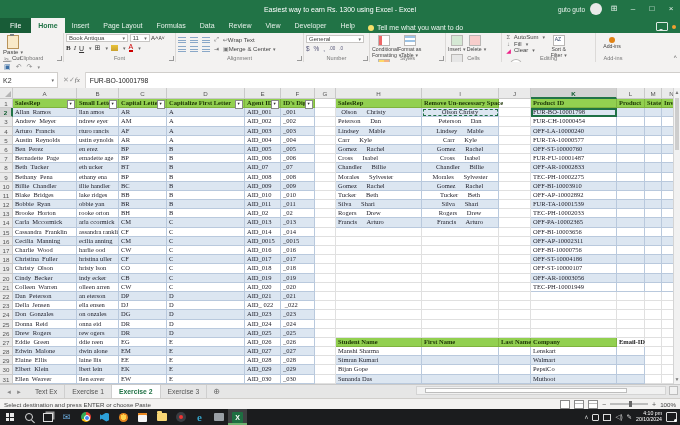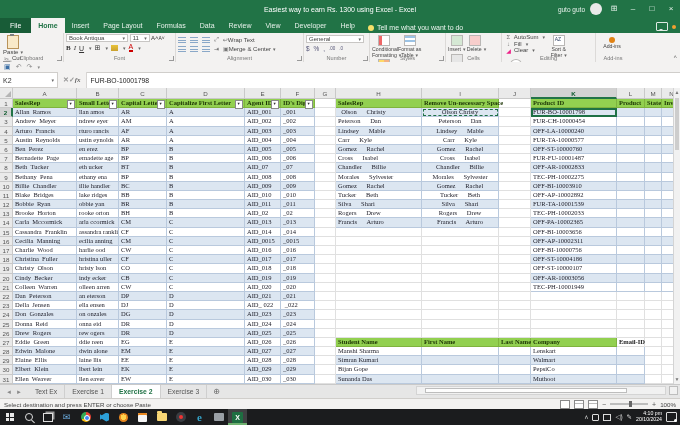--- a/index.html
+++ b/index.html
@@ -60,21 +60,21 @@
   .fnd{border-radius:50%;}
   .addin-dot{width:6px;height:6px;border-radius:50%;background:#e08214;margin:3px auto 1px;}
   .chev{position:absolute;right:3px;bottom:2px;font-size:6px;color:#666;}
   
   .qat{position:absolute;left:0;top:62px;width:680px;height:10px;background:#f3f2f1;display:flex;align-items:center;gap:5px;padding-left:4px;box-sizing:border-box;}
   .qic{font-size:7px;color:#3a6ea5;line-height:10px;}
   .qic.gr{color:#888;}
   
   .fbar{position:absolute;left:0;top:72px;width:680px;height:16px;background:#f3f2f1;border-bottom:1px solid #cfcdcb;display:flex;align-items:stretch;}
   .namebox{width:58px;background:#fff;border:1px solid #d0cecb;border-left:none;display:flex;align-items:center;justify-content:space-between;padding:0 3px;font-size:7px;color:#333;box-sizing:border-box;}
-  .fxbtns{display:flex;align-items:center;padding:0 5px;border-right:1px solid #d8d6d4;color:#999;font-size:7px;font-weight:bold;}
+  .fxbtns{display:flex;align-items:center;padding:0 5px;border-right:1px solid #d8d6d4;color:#999;font-size:7px;}
   .fx{font-family:"Liberation Serif",serif;font-style:italic;color:#666;}
   .fval{flex:1;background:#fff;border-top:1px solid #d0cecb;display:flex;align-items:center;padding:0 4px;font-size:6.8px;color:#222;}
   
   .sheet{position:absolute;left:0;top:88px;width:680px;height:296px;background:#fff;}
   .gridclip{position:absolute;left:0;top:0;width:673px;height:296px;overflow:hidden;}
   .gr{display:flex;}
   .ch,.rn,.corner{box-sizing:border-box;background:#eaeaea;border-right:1px solid #c9c9c9;border-bottom:1px solid #c9c9c9;
       font-size:6.2px;color:#555;text-align:center;flex:none;}
   .ch{height:11px;line-height:11px;}
   .rn{height:9.2px;line-height:9px;}

